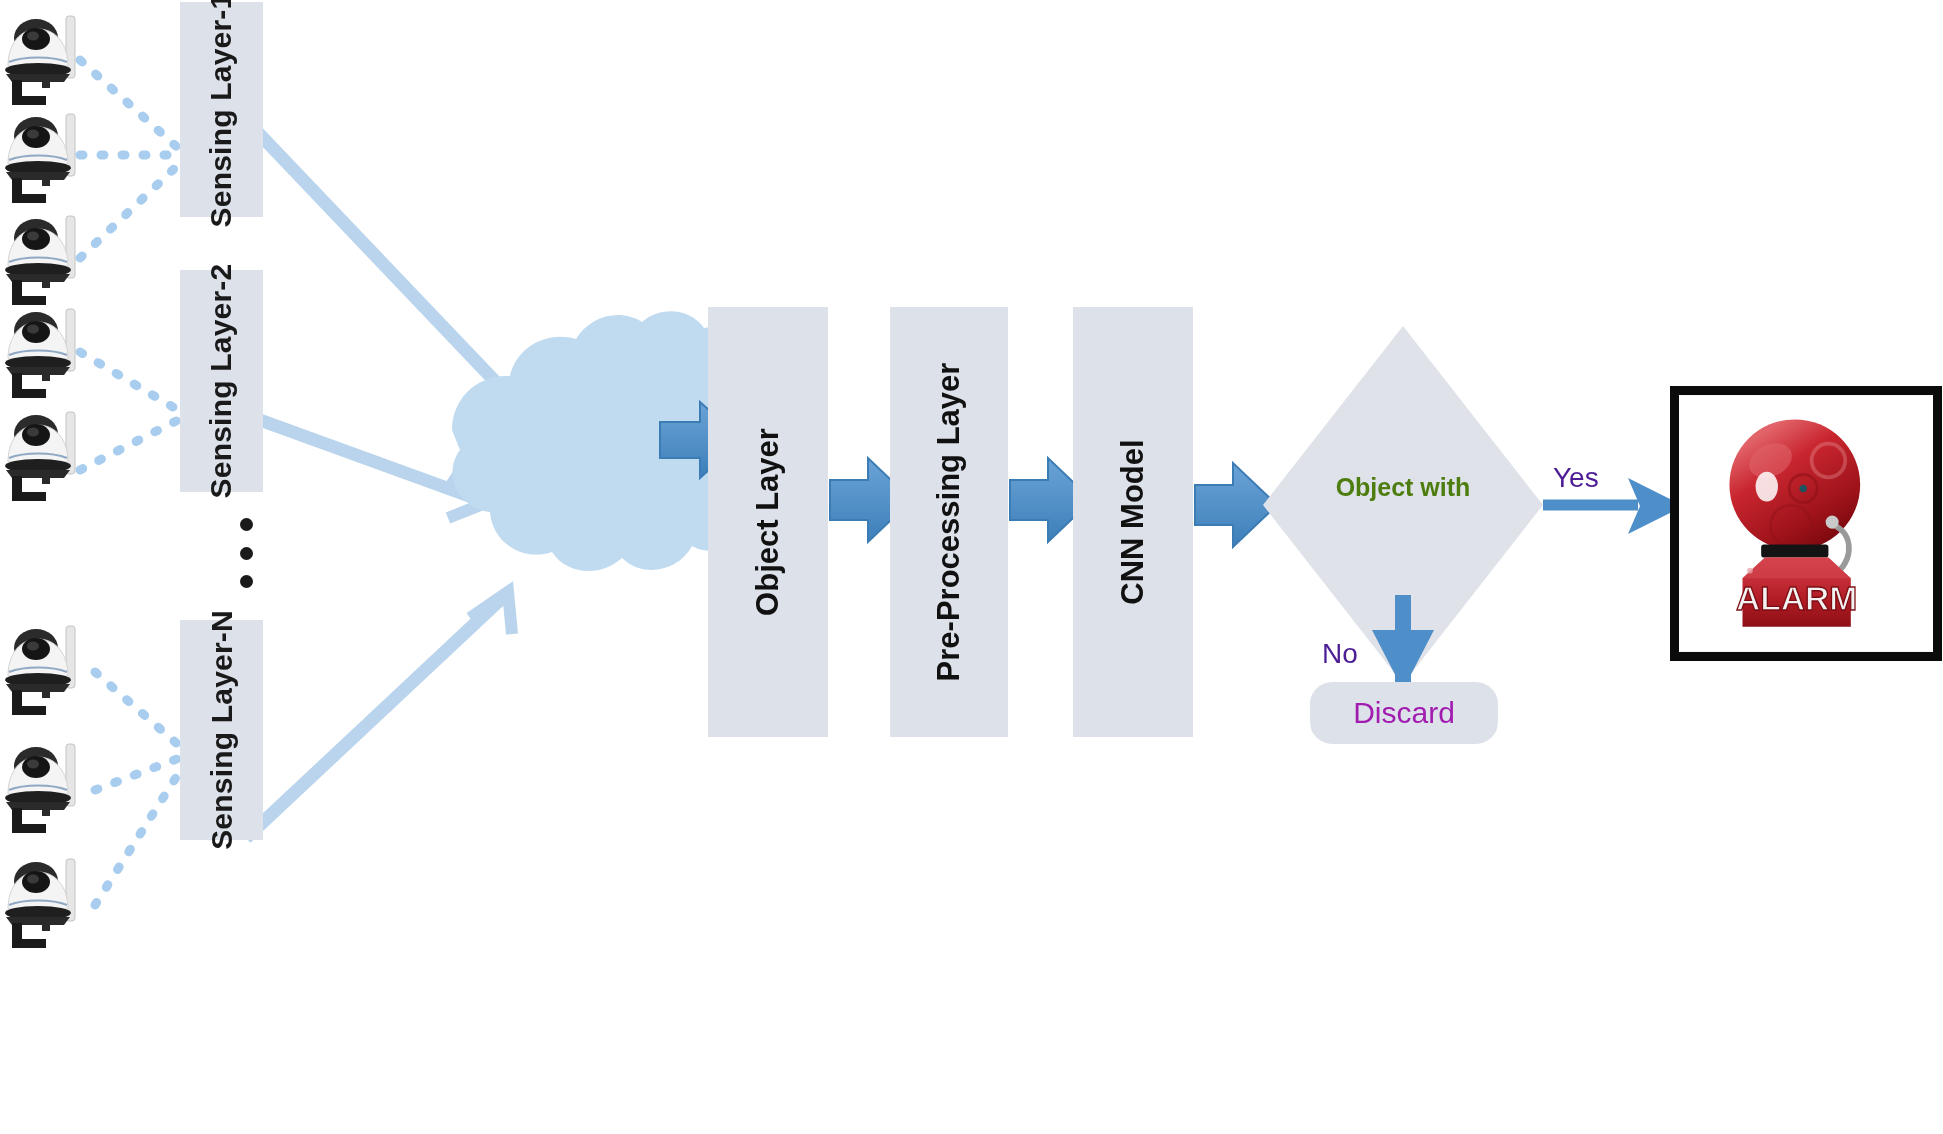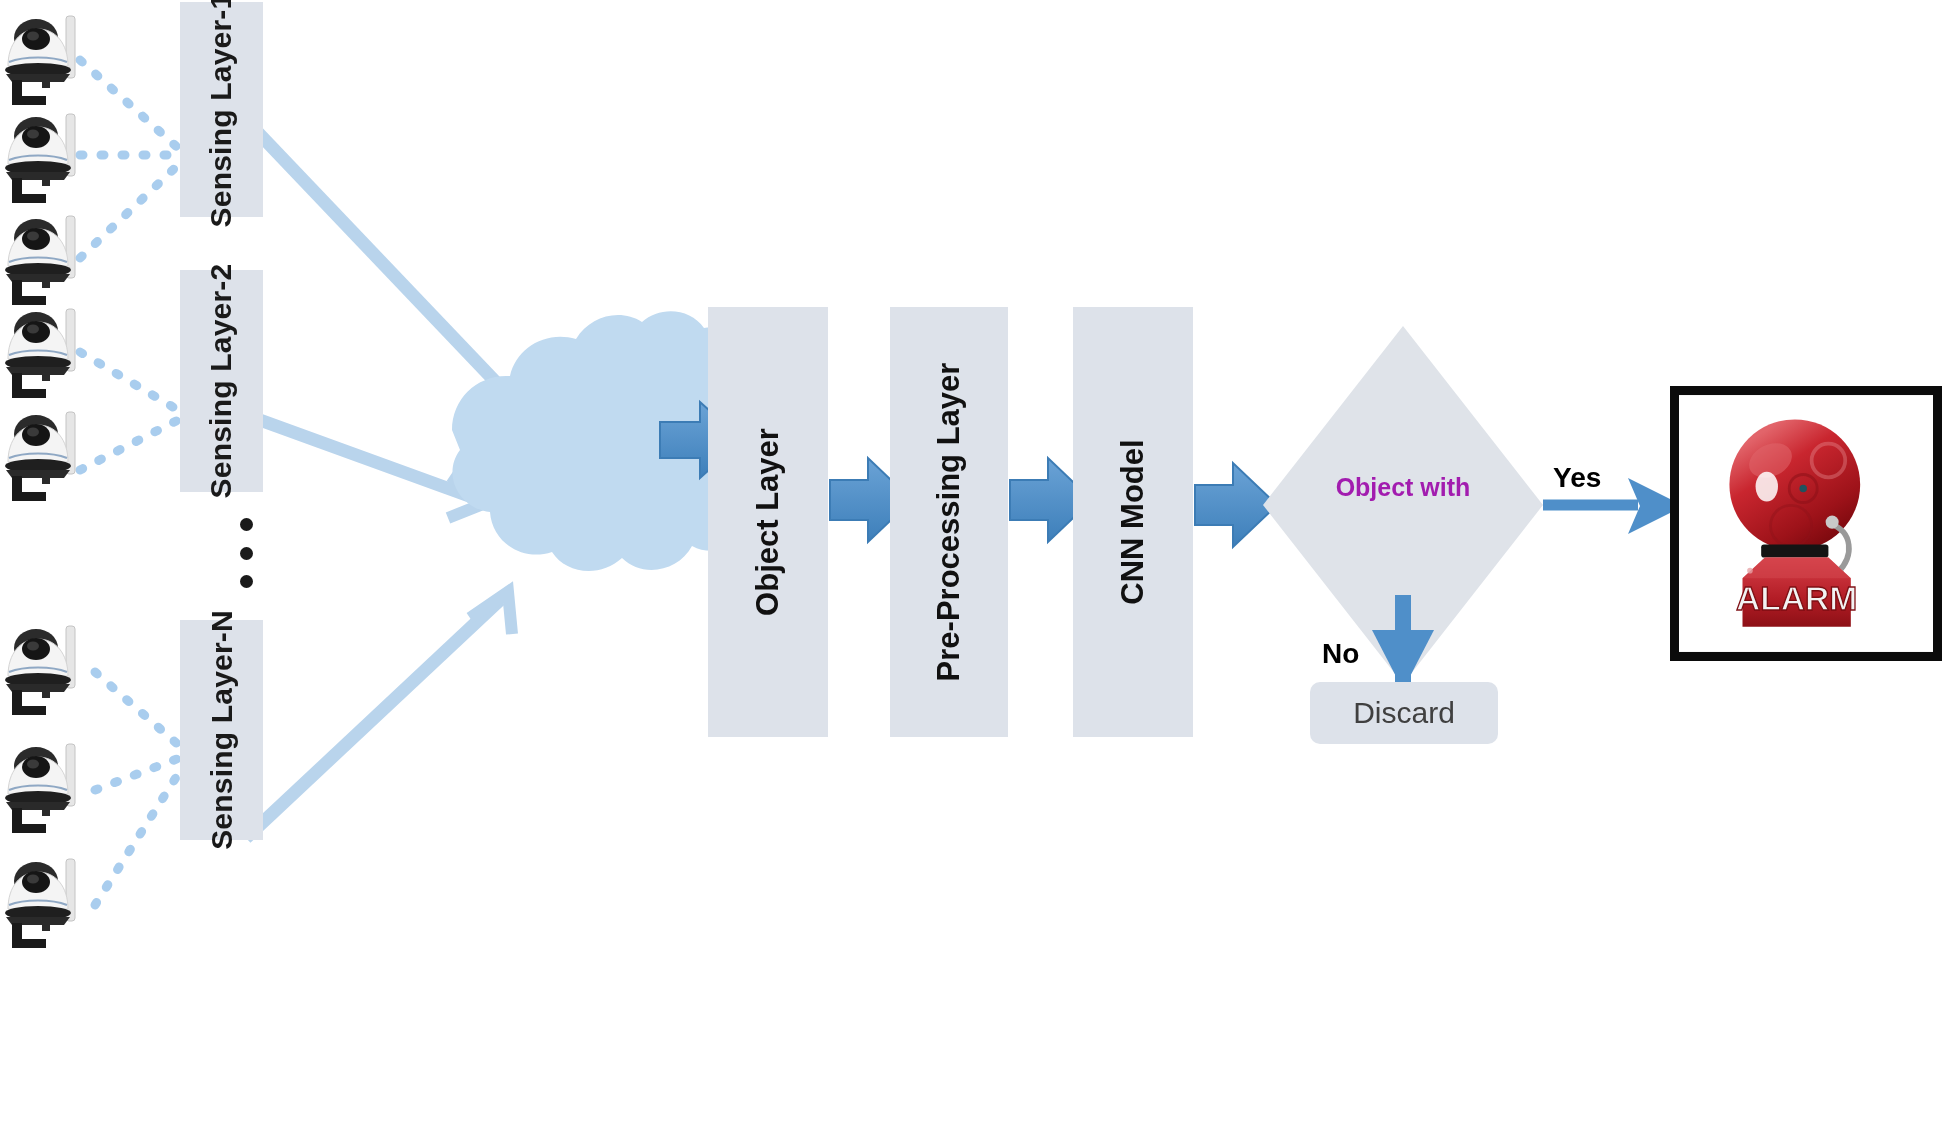--- a/index.html
+++ b/index.html
@@ -84,41 +84,41 @@
   }
 
   
   .diamond-label {
     position: absolute;
     width: 300px;
     text-align: center;
     font-weight: bold;
     font-size: 25px;
     line-height: 1.22;
-    color: #a21caf;
+    color: #4d7c0f;
   }
 
   
   .discard-box {
     position: absolute;
     background: #dde2ea;
-    border-radius: 10px;
+    border-radius: 22px;
     display: flex;
     align-items: center;
     justify-content: center;
     font-size: 30px;
-    color: #404040;
+    color: #a21caf;
   }
 
   
   .edge-label {
     position: absolute;
-    font-weight: bold;
+    font-weight: normal;
     font-size: 28px;
-    color: #000000;
+    color: #4c1d95;
     white-space: nowrap;
   }
 
   
   .alarm-frame {
     position: absolute;
     background: #a3a3a3;
     border: 9px solid #0b0b0b;
     box-sizing: border-box;
     overflow: hidden;

